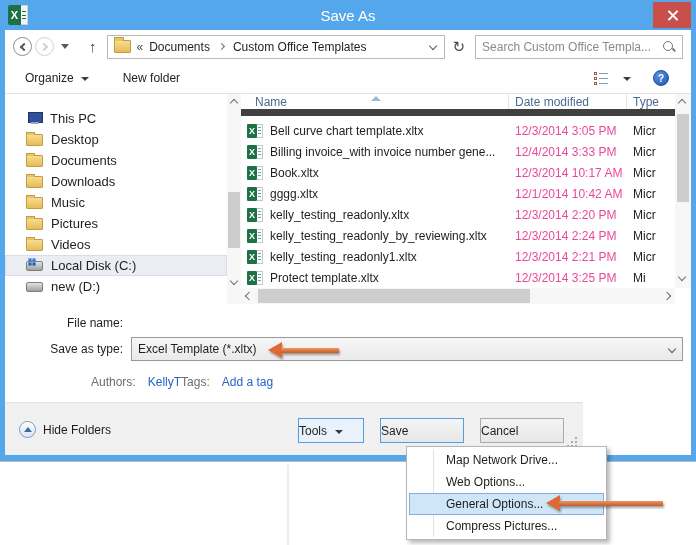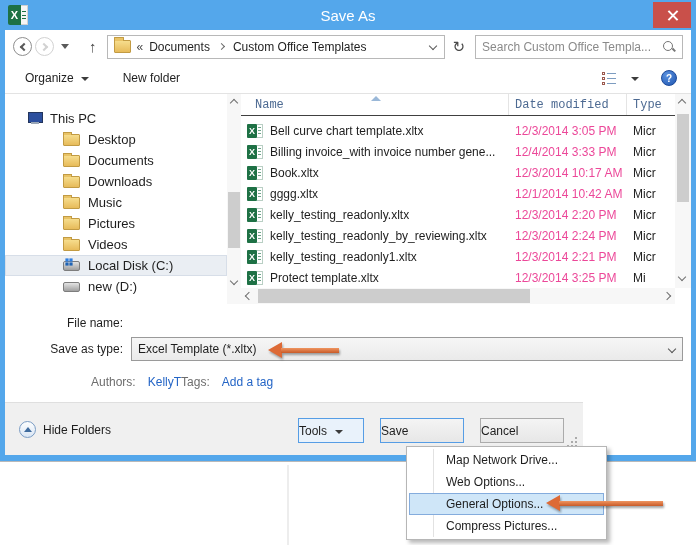--- a/index.html
+++ b/index.html
@@ -57,40 +57,40 @@
     flex:1; margin-left:2px; padding:0 6px; }
   .search-box input { border:none; outline:none; flex:1; font-family:inherit; font-size:12px; color:#1e1e1e; min-width:0; }
   .search-box input::placeholder { color:#8a8a8a; }
   .magnifier { position:relative; width:14px; height:14px; flex:none; }
   .magnifier:before { content:""; position:absolute; left:1px; top:1px; width:8px; height:8px;
     border:1.5px solid #767676; border-radius:50%; }
   .magnifier:after { content:""; position:absolute; left:10px; top:9px; width:4px; height:1.5px;
     background:#767676; transform:rotate(45deg); }
 
   
-  .cmdbar { position:relative; height:31px; display:flex; align-items:center; padding:0 14px 0 20px;
+  .cmdbar { position:relative; height:31px; display:flex; align-items:center; padding:0 22px 0 20px;
     border-bottom:1px solid #e3e3e3; }
   .cmd-item { display:flex; align-items:center; margin-right:34px; cursor:pointer; }
   .cmd-caret { width:0; height:0; border-left:4px solid transparent; border-right:4px solid transparent;
     border-top:4px solid #3c3c3c; margin-left:7px; margin-top:2px; }
   .cmd-spacer { flex:1; }
   .viewlist-ic { display:flex; flex-direction:column; gap:2px; margin-right:8px; }
   .viewlist-ic .r { display:flex; align-items:center; gap:2px; }
   .viewlist-ic .sq { width:3px; height:3px; border:1px solid #9c5a50; }
   .viewlist-ic .ln { width:9px; height:1px; background:#7d9cc0; }
   .help-ic { width:16px; height:16px; border-radius:50%; background:radial-gradient(circle at 35% 30%, #5a92e0, #1f55b0);
     border:1px solid #1c4a9b; color:#fff; font-size:10px; font-weight:bold; display:flex;
     align-items:center; justify-content:center; margin-left:22px; cursor:pointer; }
 
   
   .main { position:relative; height:210px; display:flex; }
   .sidebar { width:222px; padding-top:14px; overflow:hidden; }
   .side-item { display:flex; align-items:center; height:21px; padding-left:20px; cursor:pointer;
     font-size:13px; border:1px solid transparent; }
-  .side-item.lvl1 { padding-left:57px; }
+  .side-item.lvl1 { padding-left:20px; }
   .side-item.selected { background:#eaeef3; border-color:#d7dee8; }
   .side-ic { margin-right:8px; flex:none; }
   .pc-ic { position:relative; width:16px; height:13px; }
   .pc-ic:before { content:""; position:absolute; left:2px; top:0; width:13px; height:9px;
     background:#2c4f9e; border:1px solid #23355c; }
   .pc-ic:after { content:""; position:absolute; left:5px; top:10px; width:8px; height:2px; background:#9aa7b8; }
   .sfolder { position:relative; width:17px; height:12px; background:linear-gradient(#f6dd8d,#e7bb5a);
     border:1px solid #c29b43; border-radius:1px; }
   .sfolder:before { content:""; position:absolute; left:-1px; top:-3px; width:7px; height:2px;
     background:#e9c366; border:1px solid #c29b43; border-bottom:none; }
@@ -99,21 +99,21 @@
   .drive-ic.os:before { content:""; position:absolute; left:1px; top:-4px; width:4px; height:4px;
     background:#2f7fe0; box-shadow:5px 0 0 #2f7fe0, 0 5px 0 #1e63b4, 5px 5px 0 #1e63b4; width:4px; height:4px; transform:scale(.8); }
   .sb-scroll { width:14px; position:relative; background:#f7f7f7; }
   .scroll-chev { position:absolute; left:4px; width:6px; height:6px; border-right:1.5px solid #6f6f6f; border-bottom:1.5px solid #6f6f6f; }
   .scroll-chev.up { transform:rotate(225deg); }
   .scroll-chev.down { transform:rotate(45deg); }
   .sb-scroll .thumb { position:absolute; left:1px; width:12px; background:#cdcdcd; }
 
   .filelist { position:relative; flex:1; overflow:hidden; }
   .fl-header { position:relative; display:flex; height:22px; align-items:flex-end; color:#4d6a92;
-    border-bottom:1px solid #404040;font-family:Liberation Mono, monospace; }
+    border-bottom:7px solid #404040; }
   .col-name { width:268px; padding-left:14px; border-right:1px solid #e4e4e4; height:100%; display:flex; align-items:center; }
   .col-date { width:118px; padding-left:6px; border-right:1px solid #e4e4e4; height:100%; display:flex; align-items:center; }
   .col-type { width:38px; padding-left:6px; overflow:hidden; white-space:nowrap; height:100%; display:flex; align-items:center; }
   .sort-tri { position:absolute; left:130px; top:2px; width:0; height:0;
     border-left:5px solid transparent; border-right:5px solid transparent; border-bottom:5px solid #9ab8d8; }
   .fl-rows { position:absolute; top:26px; left:0; right:16px; height:168px; overflow:hidden; }
   .f-row { display:flex; align-items:center; height:21px; cursor:default; }
   .f-name { width:268px; display:flex; align-items:center; padding-left:6px; overflow:hidden; white-space:nowrap; }
   .f-date { width:118px; padding-left:6px; color:#ec4899; white-space:nowrap; overflow:hidden; }
   .f-type { width:38px; padding-left:6px; overflow:hidden; white-space:nowrap; }

